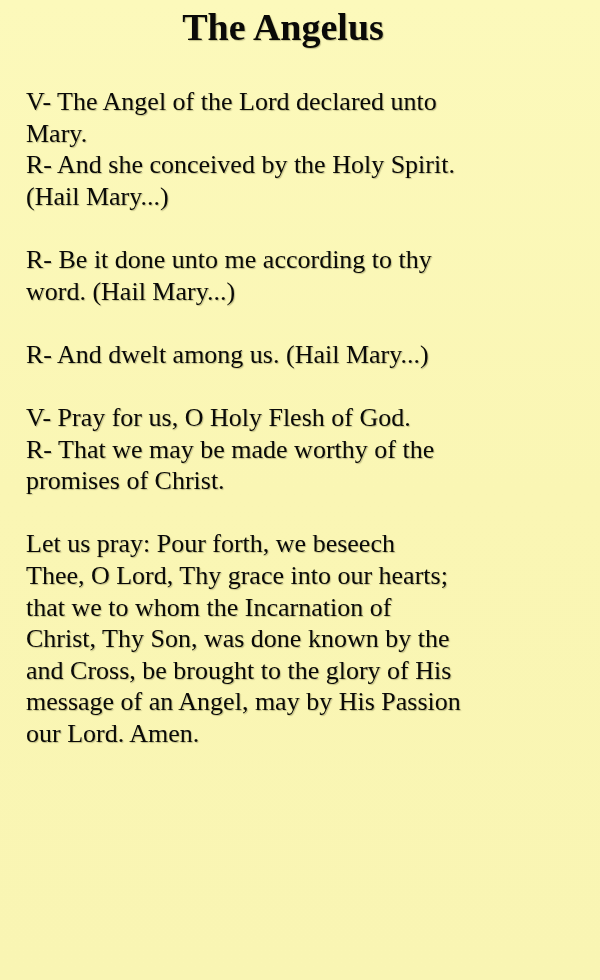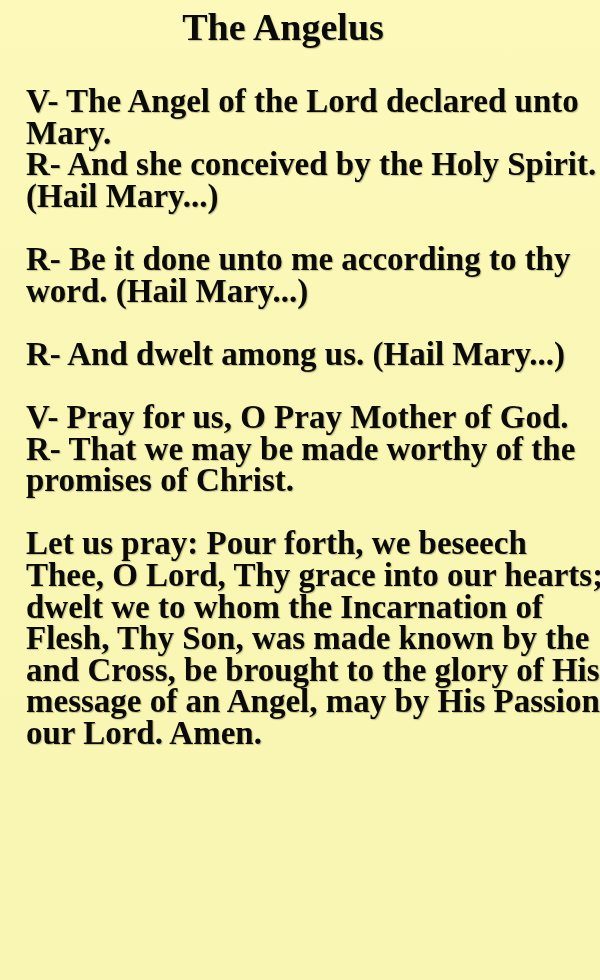--- a/index.html
+++ b/index.html
@@ -31,22 +31,22 @@
       font-size: 38px;
       line-height: 46px;
       letter-spacing: 0px;
       text-shadow: 1px 1px 1px rgba(90,85,40,0.35);
     }
     .body {
       position: absolute;
       top: 86px;
       left: 26px;
       width: 560px;
-      font-weight: bold;
-      font-size: 33px;
+      font-weight: normal;
+      font-size: 26px;
       line-height: 31.6px;
       text-shadow: 1px 1px 1px rgba(90,85,40,0.35);
     }
     .stanza {
       margin: 0 0 31.6px 0;
     }
     .line {
       display: block;
       white-space: nowrap;
     }
@@ -65,27 +65,27 @@
       <span class="line">(Hail Mary...)</span>
     </div>
     <div class="stanza">
       <span class="line">R- Be it done unto me according to thy</span>
       <span class="line">word. (Hail Mary...)</span>
     </div>
     <div class="stanza">
       <span class="line">R- And dwelt among us. (Hail Mary...)</span>
     </div>
     <div class="stanza">
-      <span class="line">V- Pray for us, O Pray Mother of God.</span>
+      <span class="line">V- Pray for us, O Holy Flesh of God.</span>
       <span class="line">R- That we may be made worthy of the</span>
       <span class="line">promises of Christ.</span>
     </div>
     <div class="stanza">
       <span class="line">Let us pray: Pour forth, we beseech</span>
       <span class="line">Thee, O Lord, Thy grace into our hearts;</span>
-      <span class="line">dwelt we to whom the Incarnation of</span>
-      <span class="line">Flesh, Thy Son, was made known by the</span>
+      <span class="line">that we to whom the Incarnation of</span>
+      <span class="line">Christ, Thy Son, was done known by the</span>
       <span class="line">and Cross, be brought to the glory of His</span>
       <span class="line">message of an Angel, may by His Passion</span>
       <span class="line">our Lord. Amen.</span>
     </div>
   </div>
 </div>
 
 </body></html>

